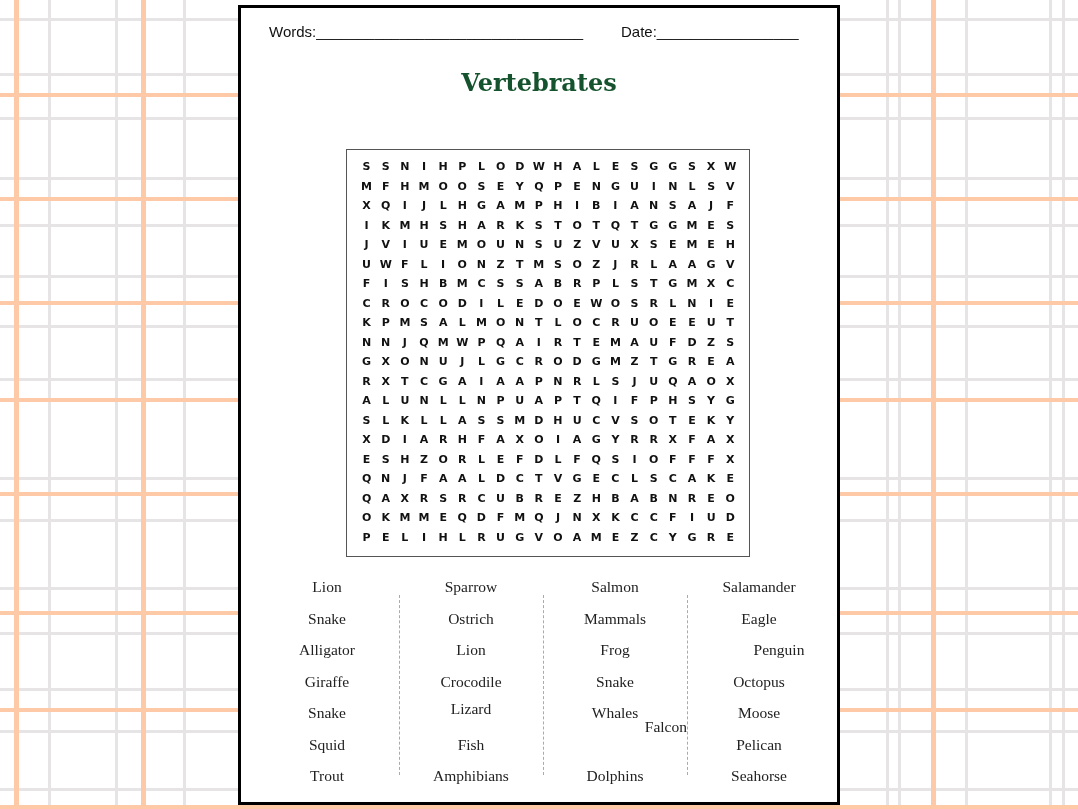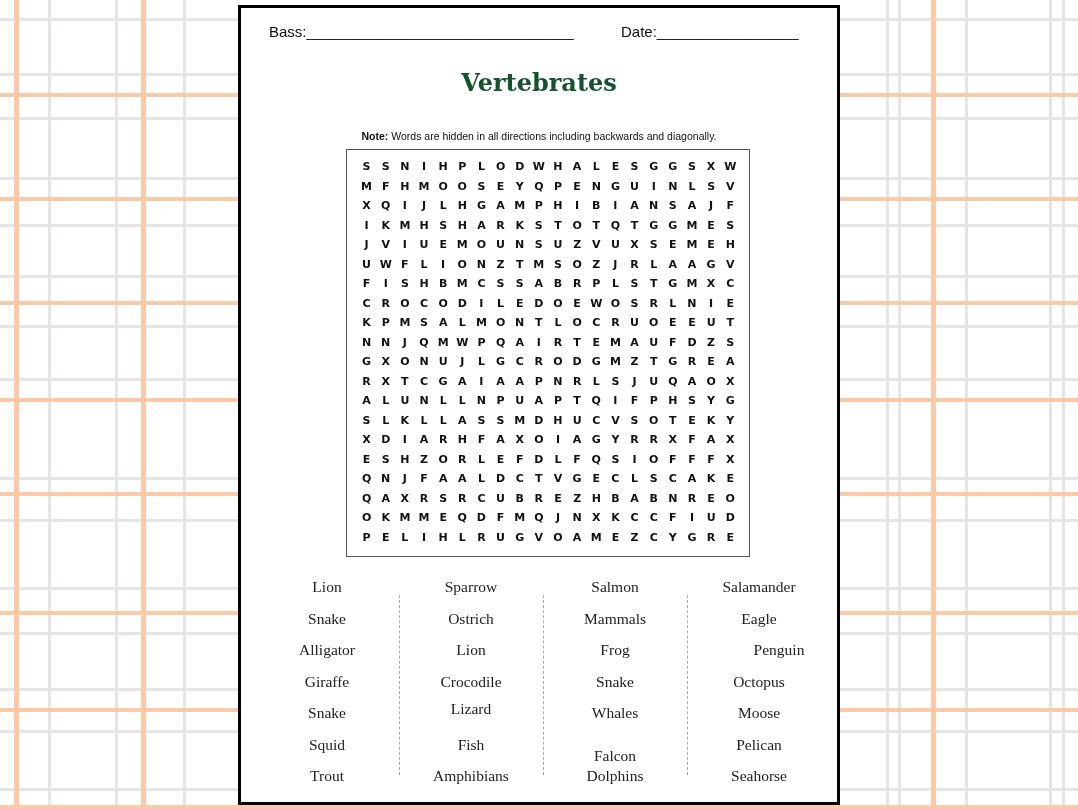--- a/index.html
+++ b/index.html
@@ -95,27 +95,24 @@
     <div class="orange hl" style="top: 611px;"></div>
     <div class="orange hl" style="top: 708px;"></div>
     <div class="orange hl" style="top: 805px;"></div>
     <div class="orange vl" style="left: 14px;"></div>
     <div class="orange vl" style="left: 141px;"></div>
     <div class="orange vl" style="left: 931px;"></div>
   </div>
 
 <div class="page">
   <div class="namerow">
-    <span class="name">Bass:________________________________</span>
+    <span class="name">Words:________________________________</span>
     <span class="date">Date:_________________</span>
   </div>
   <div class="title">Vertebrates</div>
-  <div class="note">
-    <b>Note:</b><span> Words are hidden in all directions including backwards and diagonally.</span>
-  </div>
   <div class="grid" id="grid">
       <div class="gridrow" style="top: 7px;">
         <span class="cell">S</span>
         <span class="cell">S</span>
         <span class="cell">N</span>
         <span class="cell">I</span>
         <span class="cell">H</span>
         <span class="cell">P</span>
         <span class="cell">L</span>
         <span class="cell">O</span>
@@ -571,21 +568,21 @@
         <div class="word" style="top: 157.5px;">Fish</div>
         <div class="word" style="top: 189px;">Amphibians</div>
       </div>
       <div class="divider" style="left: 302px;"></div>
       <div class="wcol" style="left: 302px;">
         <div class="word" style="top: 0px;">Salmon</div>
         <div class="word" style="top: 31.5px;">Mammals</div>
         <div class="word" style="top: 63px;">Frog</div>
         <div class="word" style="top: 94.5px;">Snake</div>
         <div class="word" style="top: 126px;">Whales</div>
-        <div class="word" style="top: 169px;">Falcon</div>
+        <div class="word" style="top: 140px; text-align: right;">Falcon</div>
         <div class="word" style="top: 189px;">Dolphins</div>
       </div>
       <div class="divider" style="left: 446px;"></div>
       <div class="wcol" style="left: 446px;">
         <div class="word" style="top: 0px;">Salamander</div>
         <div class="word" style="top: 31.5px;">Eagle</div>
         <div class="word" style="top: 63px; padding-left: 20px;">Penguin</div>
         <div class="word" style="top: 94.5px;">Octopus</div>
         <div class="word" style="top: 126px;">Moose</div>
         <div class="word" style="top: 157.5px;">Pelican</div>

